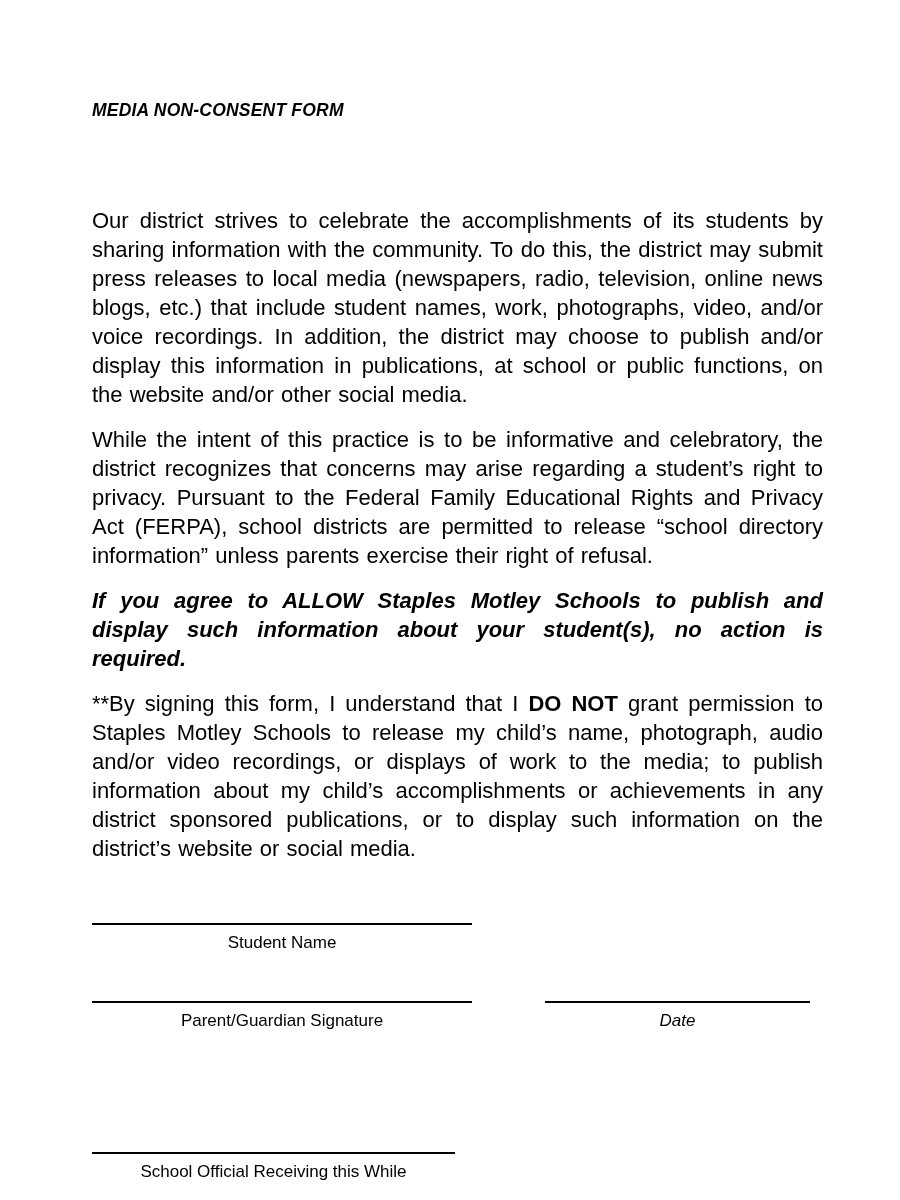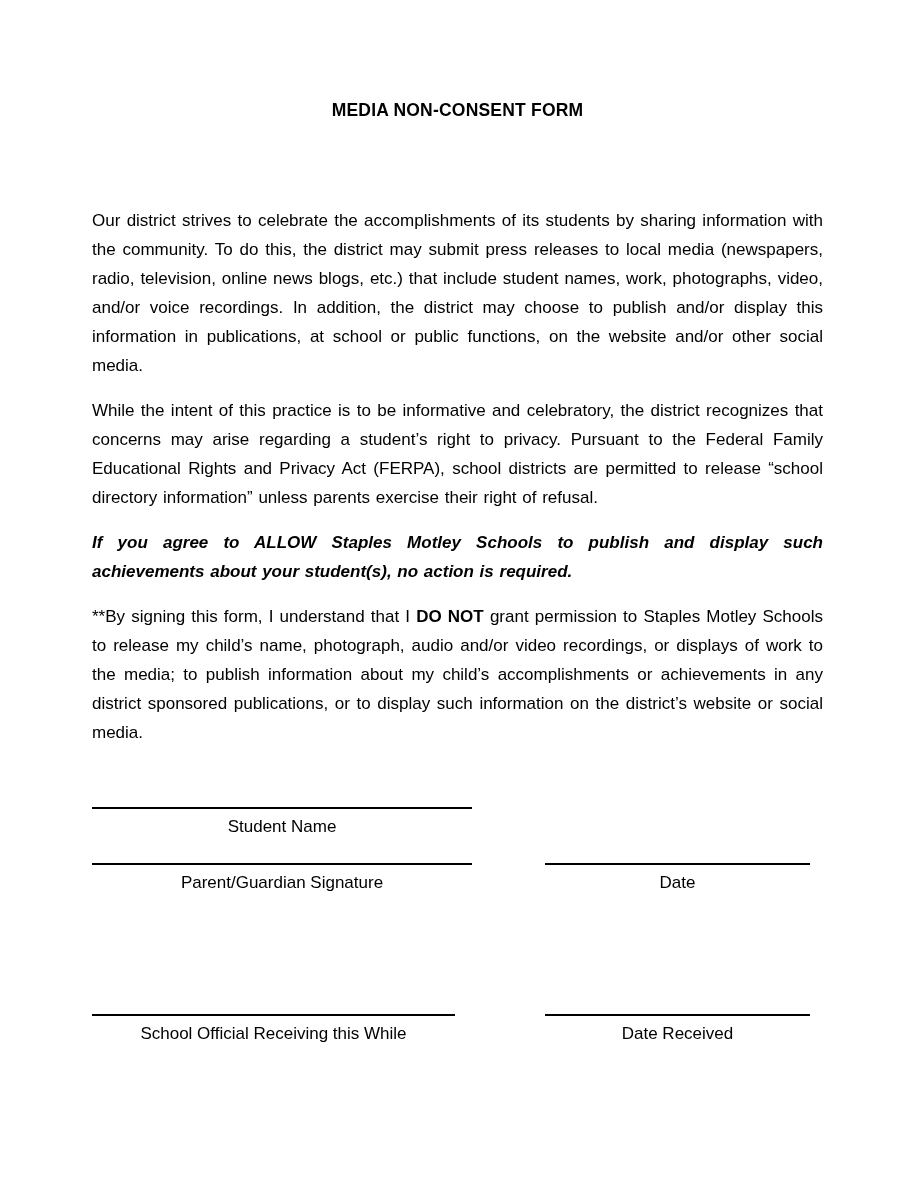--- a/index.html
+++ b/index.html
@@ -14,26 +14,26 @@
     background: #ffffff;
     box-sizing: border-box;
     padding: 100px 77px 0 92px;
     font-family: "Liberation Sans", sans-serif;
     color: #000000;
   }
   .doc-title {
     margin: 0 0 85px 0;
     font-size: 17.5px;
     font-weight: bold;
-    text-align: center;
     letter-spacing: 0.2px;
+    font-style: italic;
   }
   .para {
     margin: 0 0 16px 0;
-    font-size: 17px;
+    font-size: 22px;
     line-height: 29px;
     text-align: justify;
     text-align-last: left;
     word-spacing: 1px;
   }
   .para.bold-italic {
     font-weight: bold;
     font-style: italic;
   }
   .seg-bold {
@@ -42,55 +42,55 @@
   .seg-bold-underline {
     font-weight: bold;
   }
   .sig-section {
     margin-top: 60px;
   }
   .sig-row {
     display: flex;
     align-items: flex-start;
   }
-  .sig-row-1 { margin-bottom: 25px; }
+  .sig-row-1 { margin-bottom: 47px; }
   .sig-row-2 { margin-bottom: 120px; }
   .sig-field {
     display: flex;
     flex-direction: column;
   }
   .sig-line {
     height: 0;
     border-bottom: 2px solid #000000;
     width: 100%;
   }
   .sig-label {
     margin-top: 7px;
     font-size: 17px;
     line-height: 22px;
     text-align: center;
   }
   .w-380 { width: 380px; }
   .w-363 { width: 363px; }
-  .w-265 { width: 265px; }
+  .w-265 { width: 265px; font-style: italic; }
   .ml-73 { margin-left: 73px; }
   .ml-90 { margin-left: 90px; }
 </style>
 </head>
 <body>
 
 <div class="page">
 
   <h1 class="doc-title">MEDIA NON-CONSENT FORM</h1>
 
   <p class="para">Our district strives to celebrate the accomplishments of its students by sharing information with the community.  To do this, the district may submit press releases to local media (newspapers, radio, television, online news blogs, etc.) that include student names, work, photographs, video, and/or voice recordings. In addition, the district may choose to publish and/or display this information in publications, at school or public functions, on the website and/or other social media.</p>
 
   <p class="para">While the intent of this practice is to be informative and celebratory, the district recognizes that concerns may arise regarding a student’s right to privacy.  Pursuant to the Federal Family Educational Rights and Privacy Act (FERPA), school districts are permitted to release “school directory information” unless parents exercise their right of refusal.</p>
 
-  <p class="para bold-italic">If you agree to ALLOW Staples Motley Schools to publish and display such achievements about your student(s), no action is required.</p>
+  <p class="para bold-italic">If you agree to ALLOW Staples Motley Schools to publish and display such information about your student(s), no action is required.</p>
 
   <p class="para"><span class="seg-bold">**By signing this form</span><span>, I understand that I </span><span class="seg-bold-underline">DO NOT</span><span> grant permission to Staples Motley Schools to release my child’s name, photograph, audio and/or video recordings, or displays of work to the media; to publish information about my child’s accomplishments or achievements in any district sponsored publications, or to display such information on the district’s website or social media.</span></p>
 
 
   <div class="sig-section">
 
     <div class="sig-row sig-row-1">
       <div class="sig-field w-380">
         <div class="sig-line"></div>
         <div class="sig-label">Student Name</div>
@@ -106,21 +106,17 @@
         <div class="sig-line"></div>
         <div class="sig-label">Date</div>
       </div>
     </div>
 
     <div class="sig-row sig-row-3">
       <div class="sig-field w-363">
         <div class="sig-line"></div>
         <div class="sig-label">School Official Receiving this While</div>
       </div>
-      <div class="sig-field w-265 ml-90">
-        <div class="sig-line"></div>
-        <div class="sig-label">Date Received</div>
-      </div>
     </div>
 
   </div>
 
 </div>
 
 </body></html>

